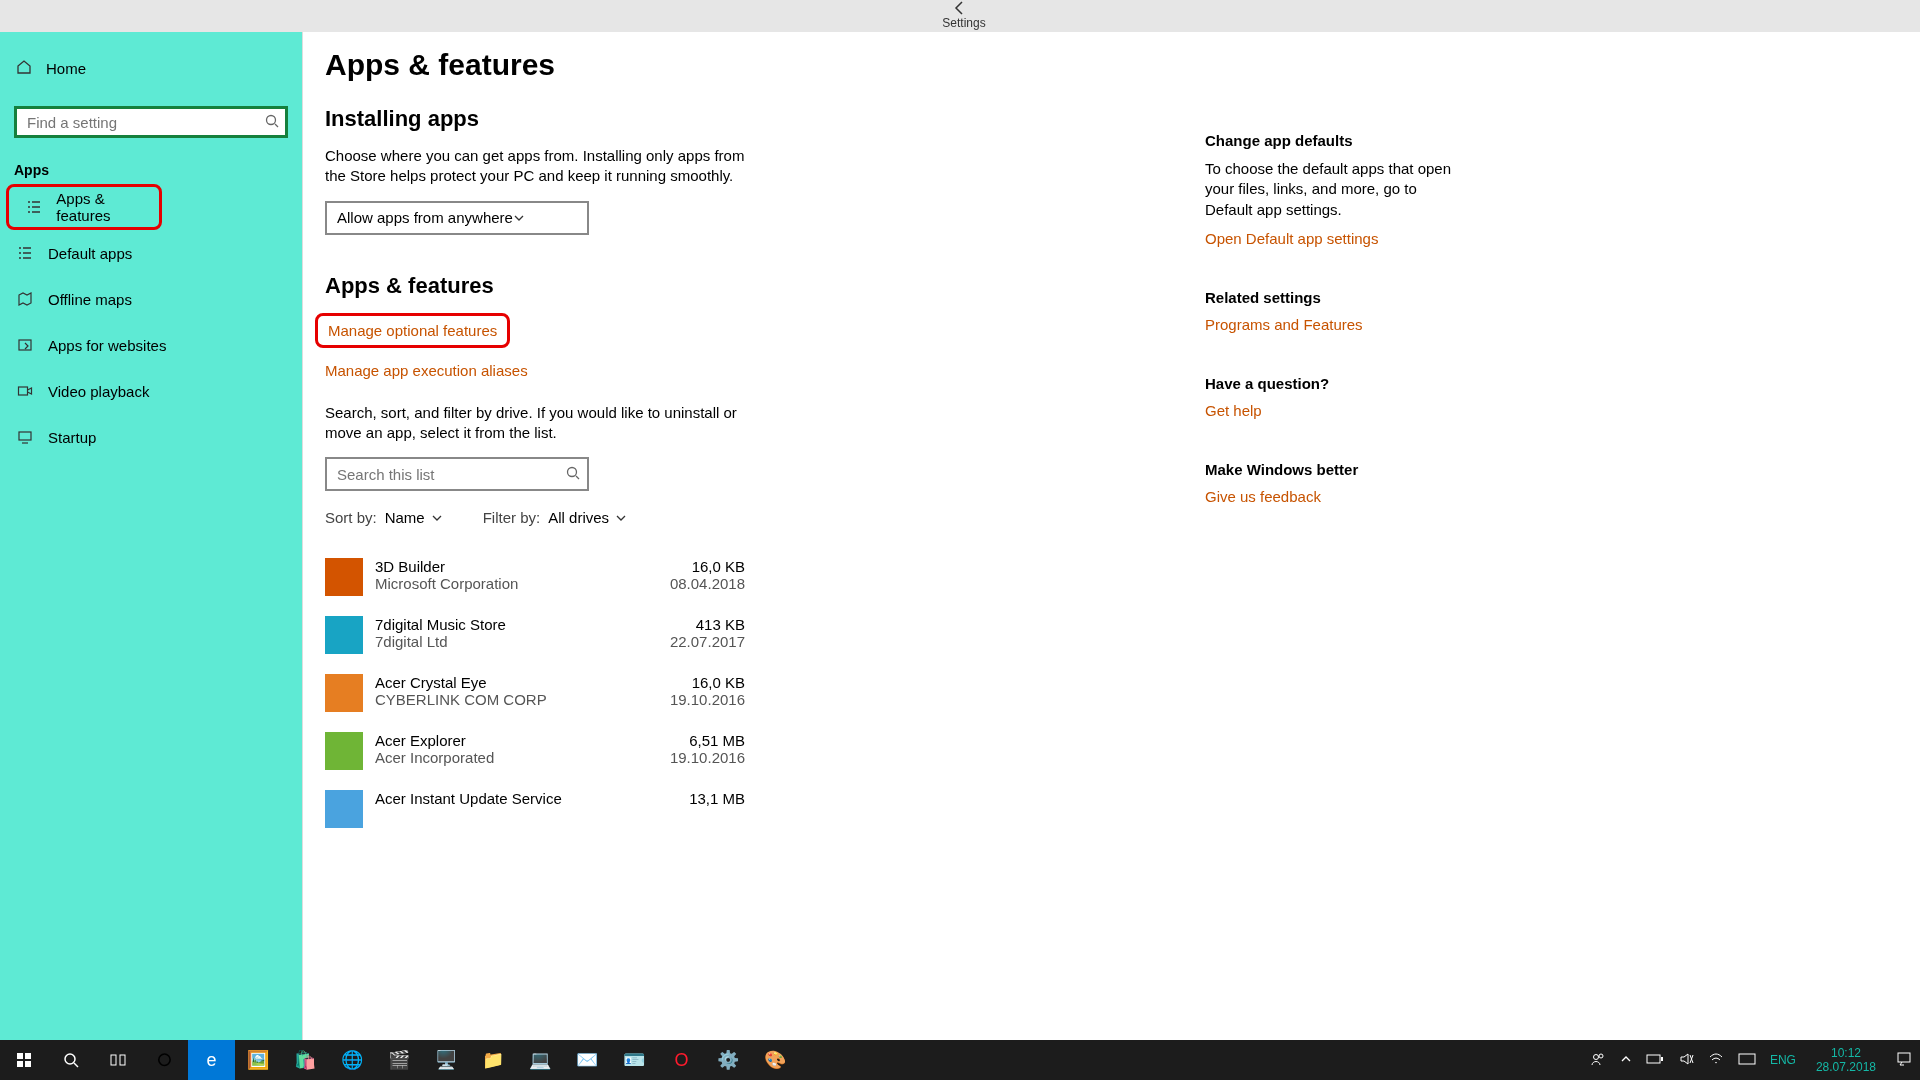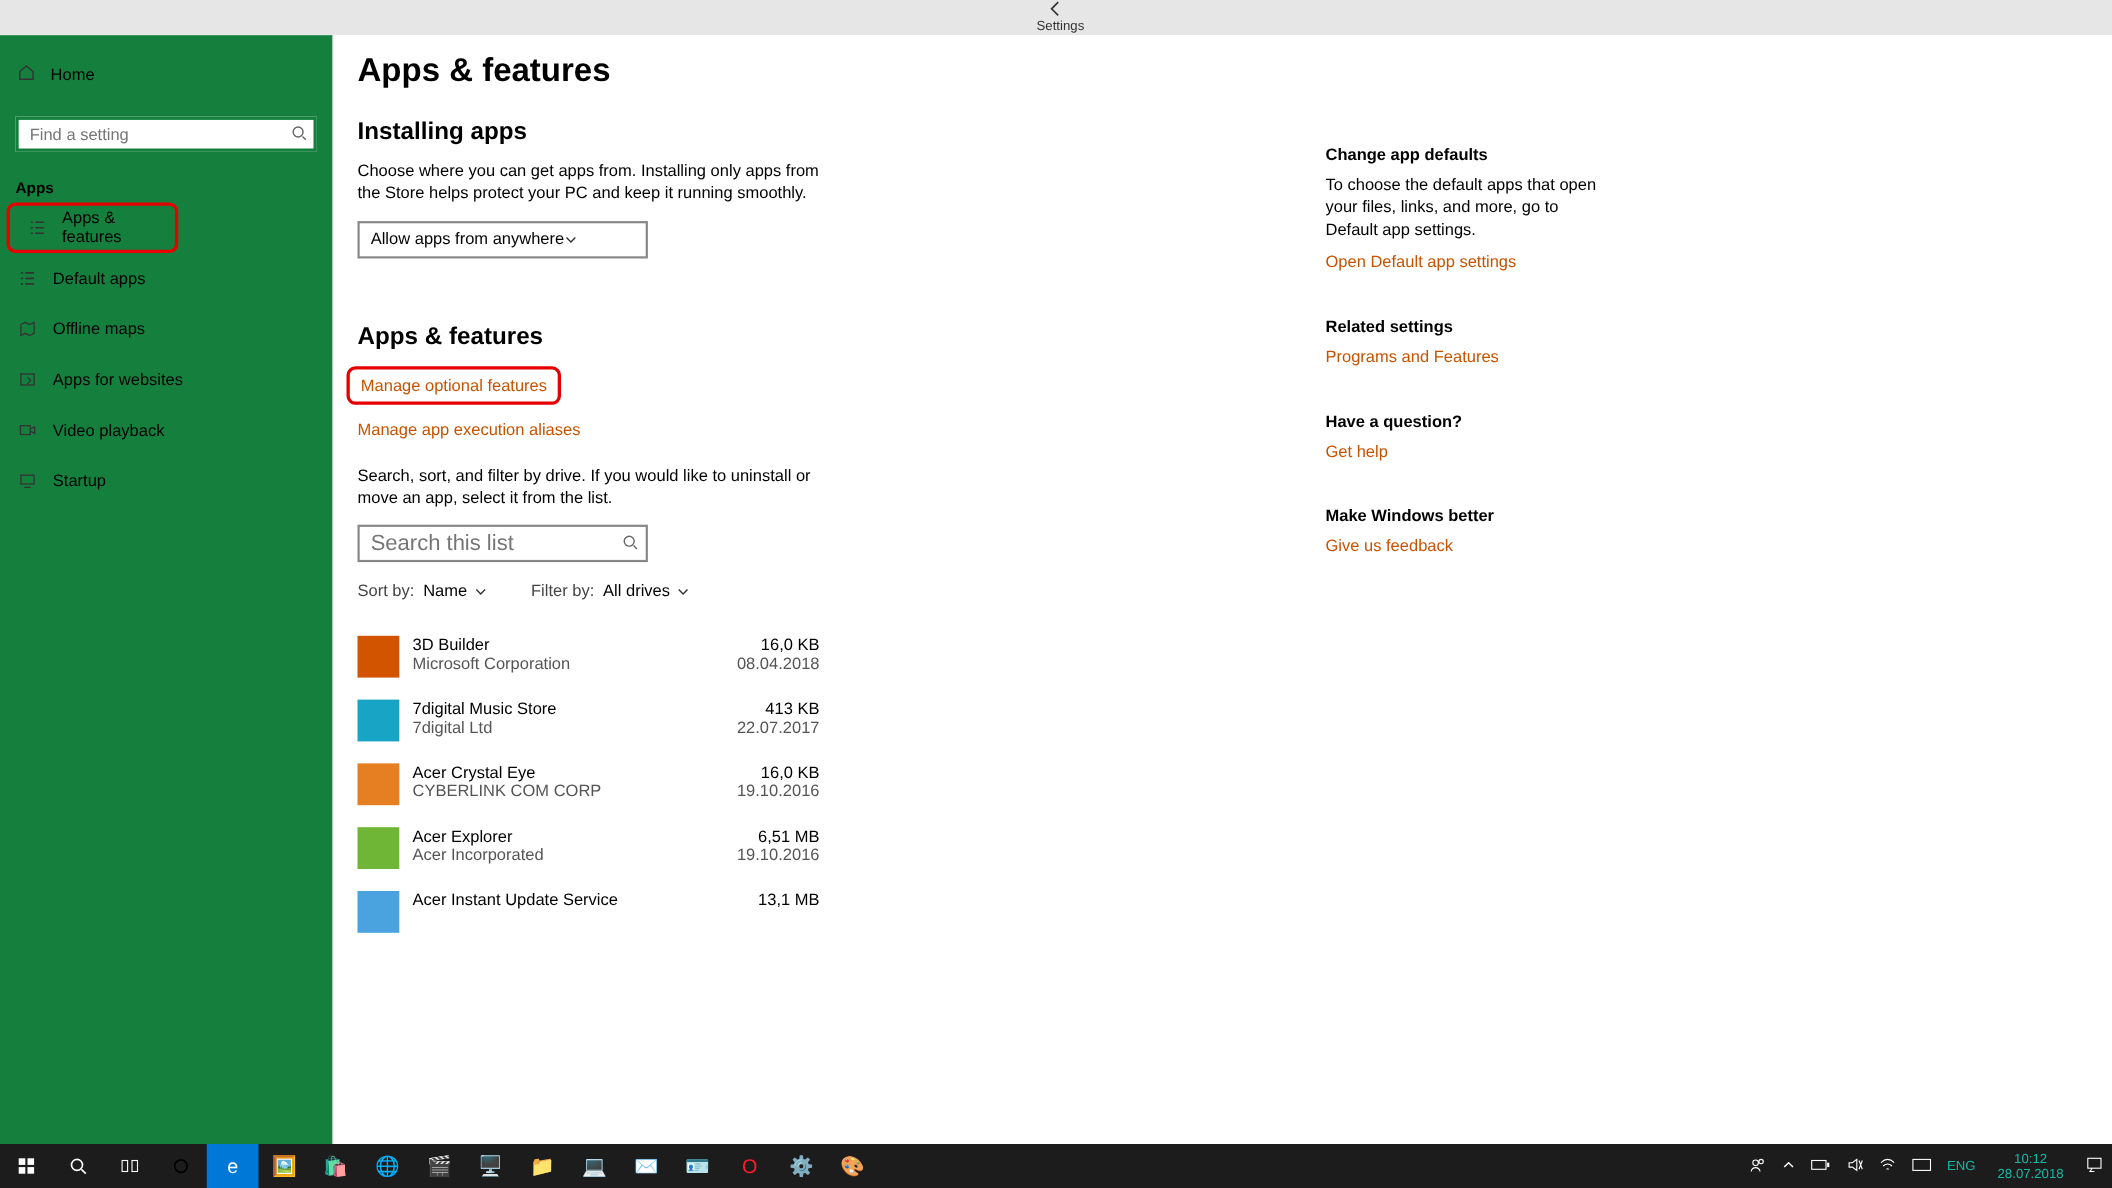--- a/index.html
+++ b/index.html
@@ -44,21 +44,21 @@
     cursor: pointer;
   }
   .titlebar .win-btn svg { stroke: #333; }
 
   
   .sidebar {
     position: absolute;
     top: 32px; left: 0;
     width: 303px;
     bottom: 40px;
-    background: #15803d;
+    background: #5eead4;
     padding-top: 14px;
     border-right: 1px solid #ddd;
   }
   .sidebar .home {
     display: flex; align-items: center;
     height: 44px;
     padding-left: 16px;
     gap: 14px;
     cursor: pointer;
   }
@@ -140,21 +140,21 @@
     margin-bottom: 14px;
   }
   .select-ctrl {
     width: 264px;
     height: 34px;
     border: 2px solid #888;
     display: flex; align-items: center;
     padding: 0 10px;
     justify-content: flex-start;
     cursor: pointer;
-    margin-bottom: 58px;
+    margin-bottom: 38px;
   }
   .link {
     color: #c75300;
     font-size: 15px;
     cursor: pointer;
     display: inline-block;
     margin-bottom: 14px;
   }
   .link.red-highlight {
     padding: 6px 10px;
@@ -162,21 +162,21 @@
   }
   .search-list-wrap {
     position: relative;
     width: 264px;
     margin-bottom: 18px;
   }
   .search-list {
     width: 100%; height: 34px;
     border: 2px solid #888;
     padding: 0 30px 0 10px;
-    font-size: 20px;
+    font-size: 15px;
   }
   .search-list-wrap .icon {
     position: absolute; right: 8px; top: 8px;
   }
   .sort-filter {
     display: flex; gap: 40px;
     font-size: 15px;
     margin-bottom: 22px;
     color: #444;
   }

